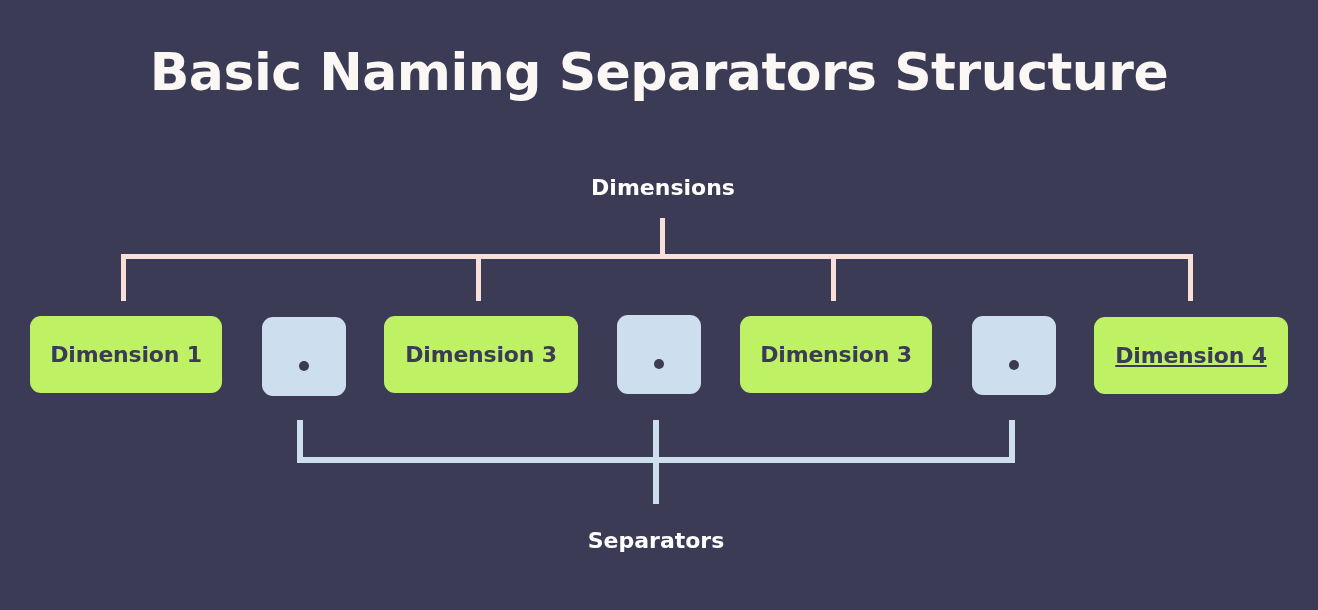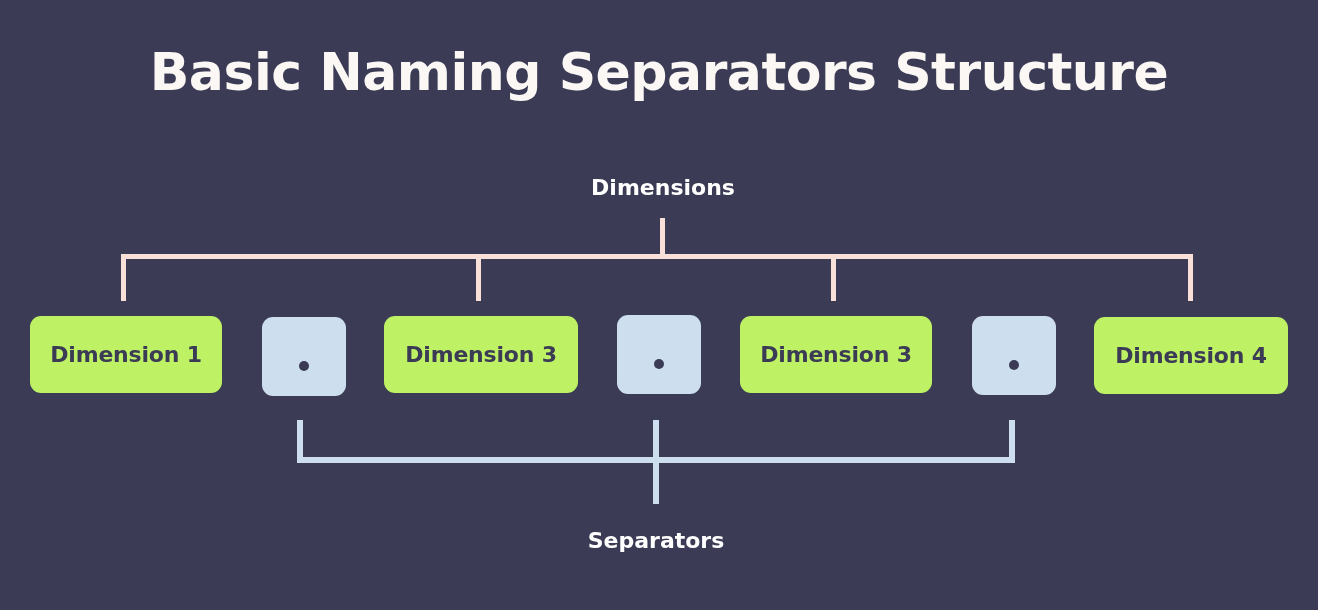--- a/index.html
+++ b/index.html
@@ -129,21 +129,21 @@
   </div>
 
   <div class="node dimension" style="left:740px; top:316px; width:192px; height:77px;">
     <span>Dimension 3</span>
   </div>
 
   <div class="node separator" style="left:972px; top:316px; width:84px; height:79px;">
     <span class="sep-glyph"></span>
   </div>
 
-  <div class="node dimension" style="left:1094px; top:317px; width:194px; height:77px;">
+  <div class="node dimension" style="left:1094px; top:317px; width:194px; height:77px;text-decoration:underline;">
     <span>Dimension 4</span>
   </div>
 
   <div class="line line-blue" style="left:297px; top:420px; width:6px; height:42px;"></div>
   <div class="line line-blue" style="left:653px; top:420px; width:6px; height:42px;"></div>
   <div class="line line-blue" style="left:1009px; top:420px; width:6px; height:42px;"></div>
 
   <div class="line line-blue" style="left:297px; top:457px; width:718px; height:6px;"></div>
 
   <div class="line line-blue" style="left:653px; top:457px; width:6px; height:47px;"></div>

